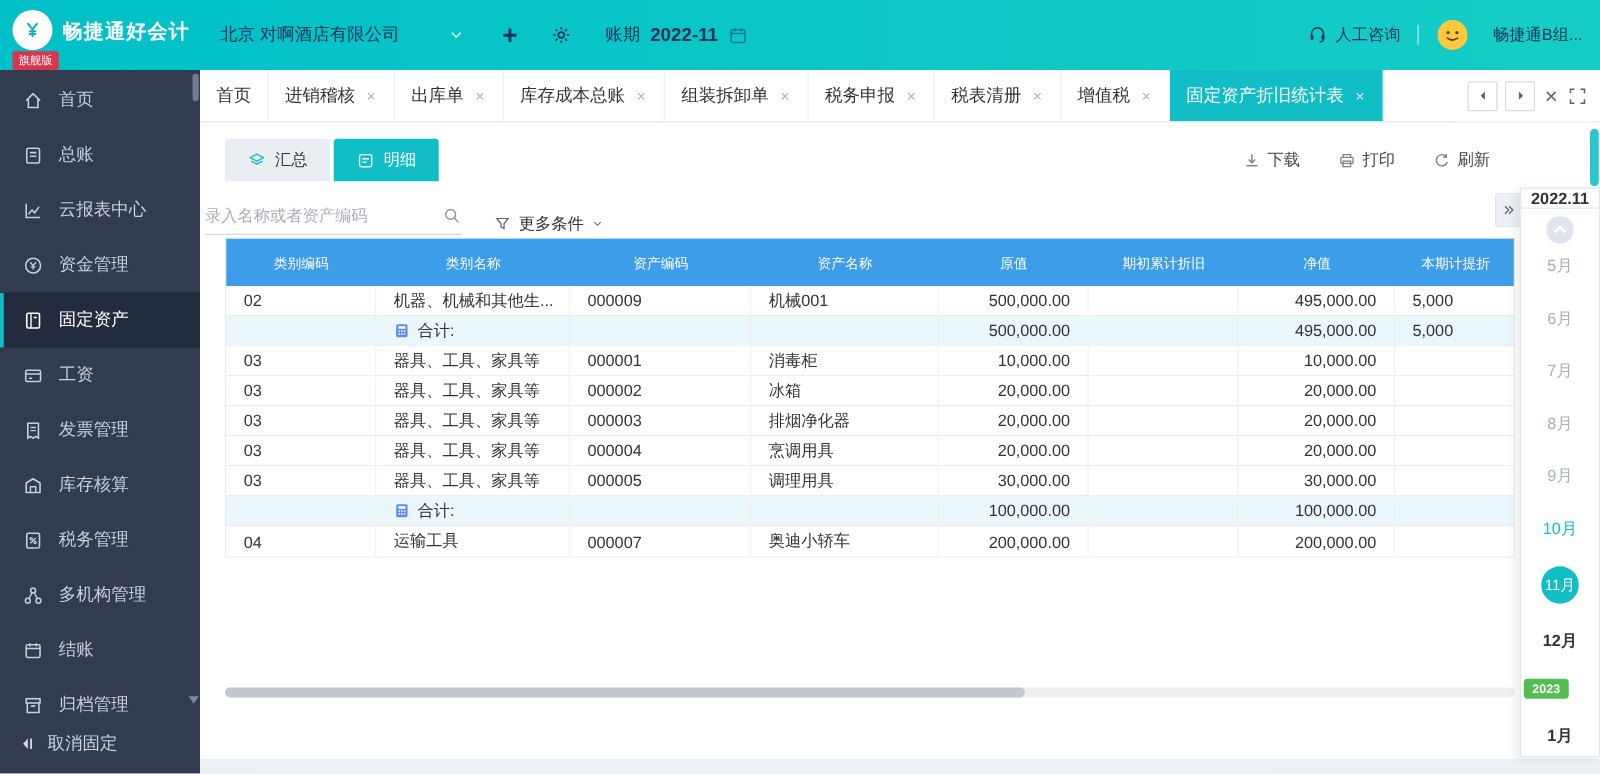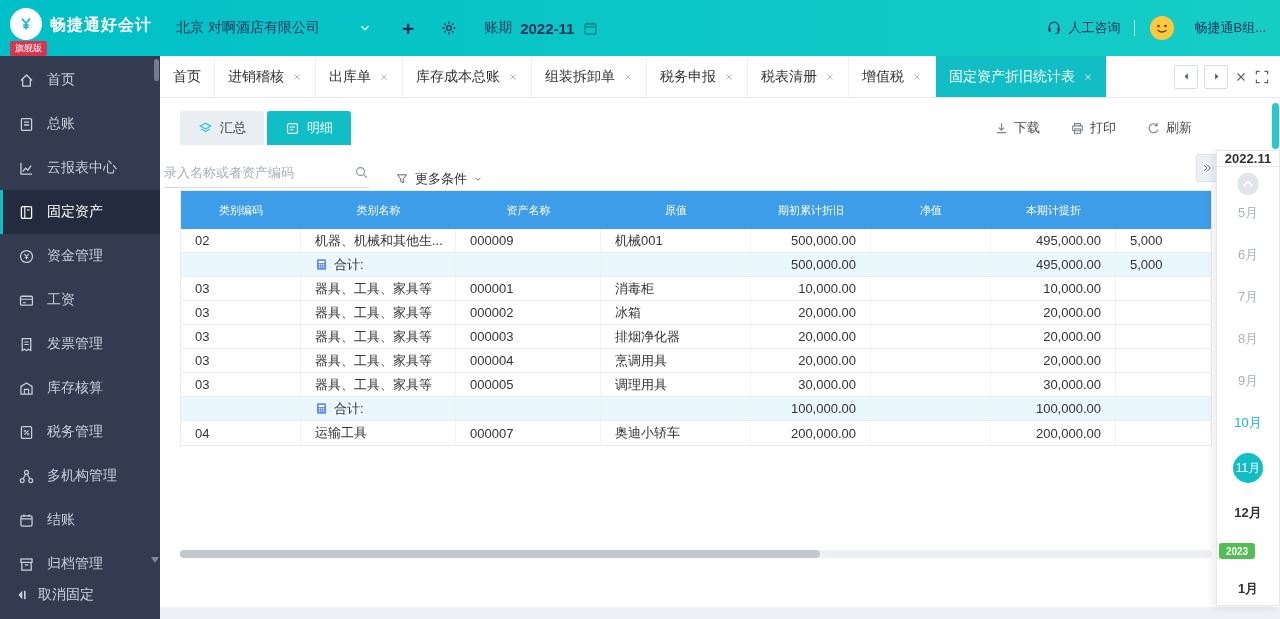--- a/index.html
+++ b/index.html
@@ -205,37 +205,37 @@
         </div>
         <div class="side-item">
           <span class="icon">
             <svg viewBox="0 0 20 20">
               <path d="M3.5 3.5 V16.5 H16.5" fill="none" stroke="currentColor" stroke-width="1.5"></path>
               <path d="M5.5 13.5 L9 9.5 L11.5 12 L15.5 6.5" fill="none" stroke="currentColor" stroke-width="1.5"></path>
             </svg>
           </span>
           <span class="side-label">云报表中心</span>
         </div>
+        <div class="side-item">
+          <span class="icon">
+            <svg viewBox="0 0 20 20">
+              <circle cx="10" cy="10" r="7" fill="none" stroke="currentColor" stroke-width="1.5"></circle>
+              <path d="M7.3 6.8 L10 10 L12.7 6.8 M10 10 V13.6 M7.8 11.2 H12.2" fill="none" stroke="currentColor" stroke-width="1.3"></path>
+            </svg>
+          </span>
+          <span class="side-label">资金管理</span>
+        </div>
         <div class="side-item active">
           <span class="icon">
             <svg viewBox="0 0 20 20">
               <rect x="4" y="3" width="12" height="14" rx="1.5" fill="none" stroke="currentColor" stroke-width="1.5"></rect>
               <path d="M8 3 V17 M10.5 7 H13.5" fill="none" stroke="currentColor" stroke-width="1.3"></path>
             </svg>
           </span>
           <span class="side-label">固定资产</span>
-        </div>
-        <div class="side-item">
-          <span class="icon">
-            <svg viewBox="0 0 20 20">
-              <circle cx="10" cy="10" r="7" fill="none" stroke="currentColor" stroke-width="1.5"></circle>
-              <path d="M7.3 6.8 L10 10 L12.7 6.8 M10 10 V13.6 M7.8 11.2 H12.2" fill="none" stroke="currentColor" stroke-width="1.3"></path>
-            </svg>
-          </span>
-          <span class="side-label">资金管理</span>
         </div>
         <div class="side-item">
           <span class="icon">
             <svg viewBox="0 0 20 20">
               <rect x="3" y="5" width="14" height="10.5" rx="1.5" fill="none" stroke="currentColor" stroke-width="1.5"></rect>
               <path d="M3 8.5 H17 M6 12.5 H9" fill="none" stroke="currentColor" stroke-width="1.3"></path>
             </svg>
           </span>
           <span class="side-label">工资</span>
         </div>
@@ -493,20 +493,21 @@
           <svg viewBox="0 0 20 20">
             <path d="M5 5 L10 10 L5 15 M10.5 5 L15.5 10 L10.5 15" fill="none" stroke="currentColor" stroke-width="1.6"></path>
           </svg>
         </span>
     </div>
 
     <div class="table-wrap">
       <div class="grid-row thead">
           <div class="hcell">类别编码</div>
           <div class="hcell">类别名称</div>
+          <div class="hcell">资产编码</div>
           <div class="hcell">资产名称</div>
           <div class="hcell">原值</div>
           <div class="hcell">期初累计折旧</div>
           <div class="hcell">净值</div>
           <div class="hcell">本期计提折</div>
         </div>
       <div>
           <div class="grid-row trow">
             <div class="cell">02</div>
             <div class="cell">机器、机械和其他生...</div>

